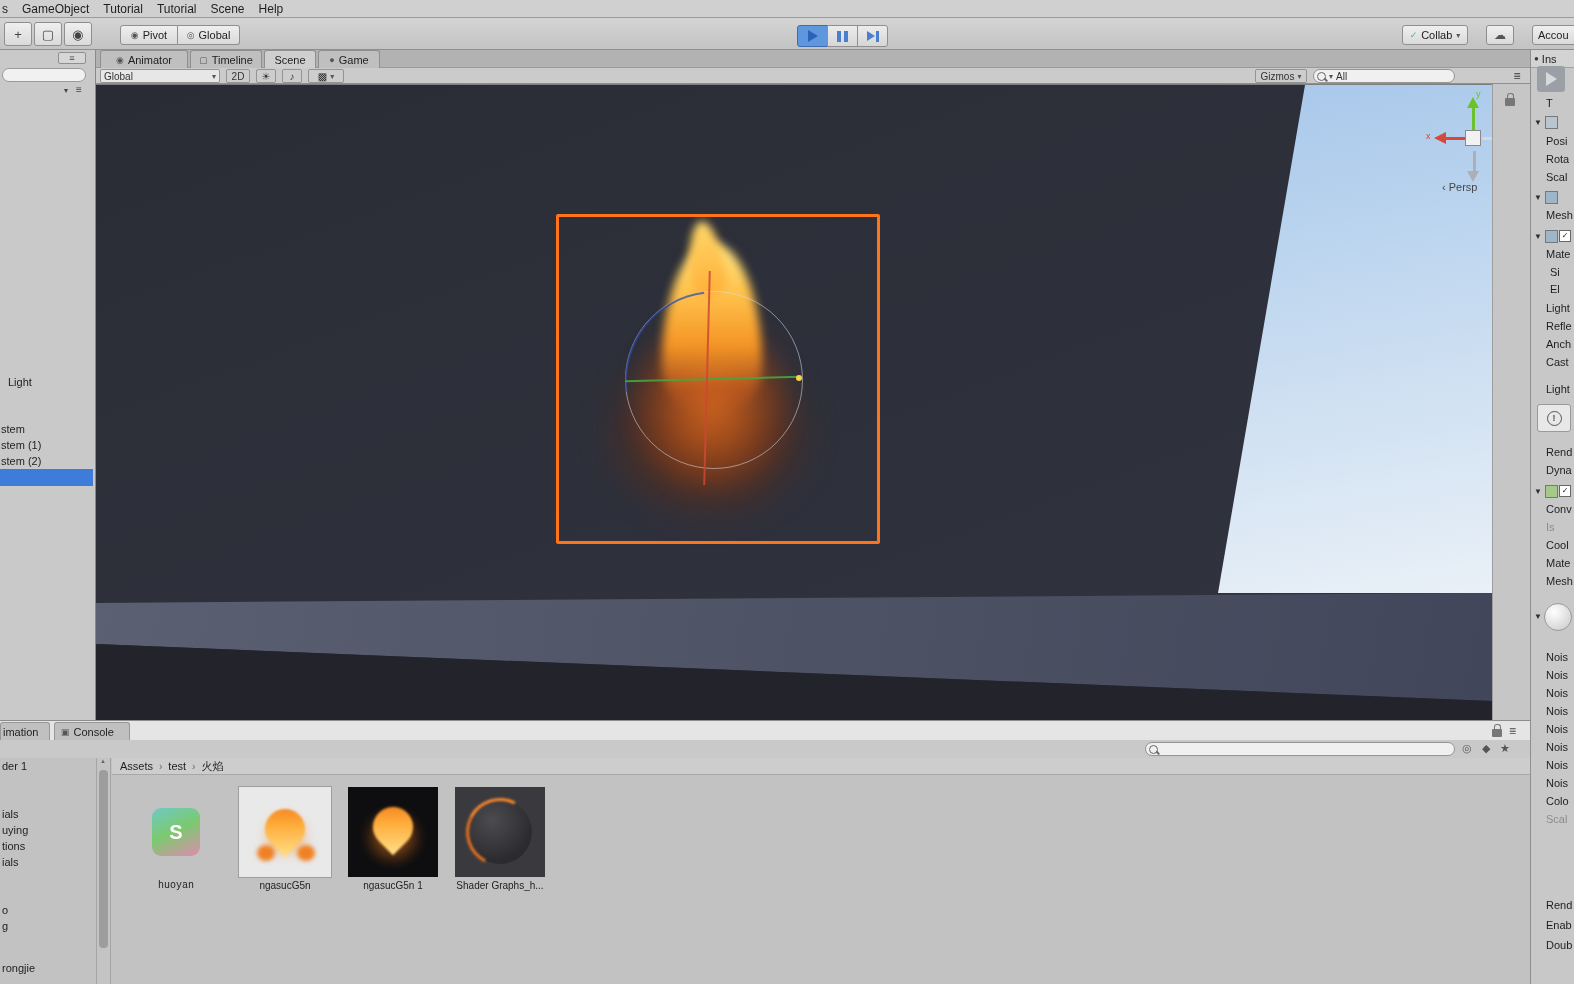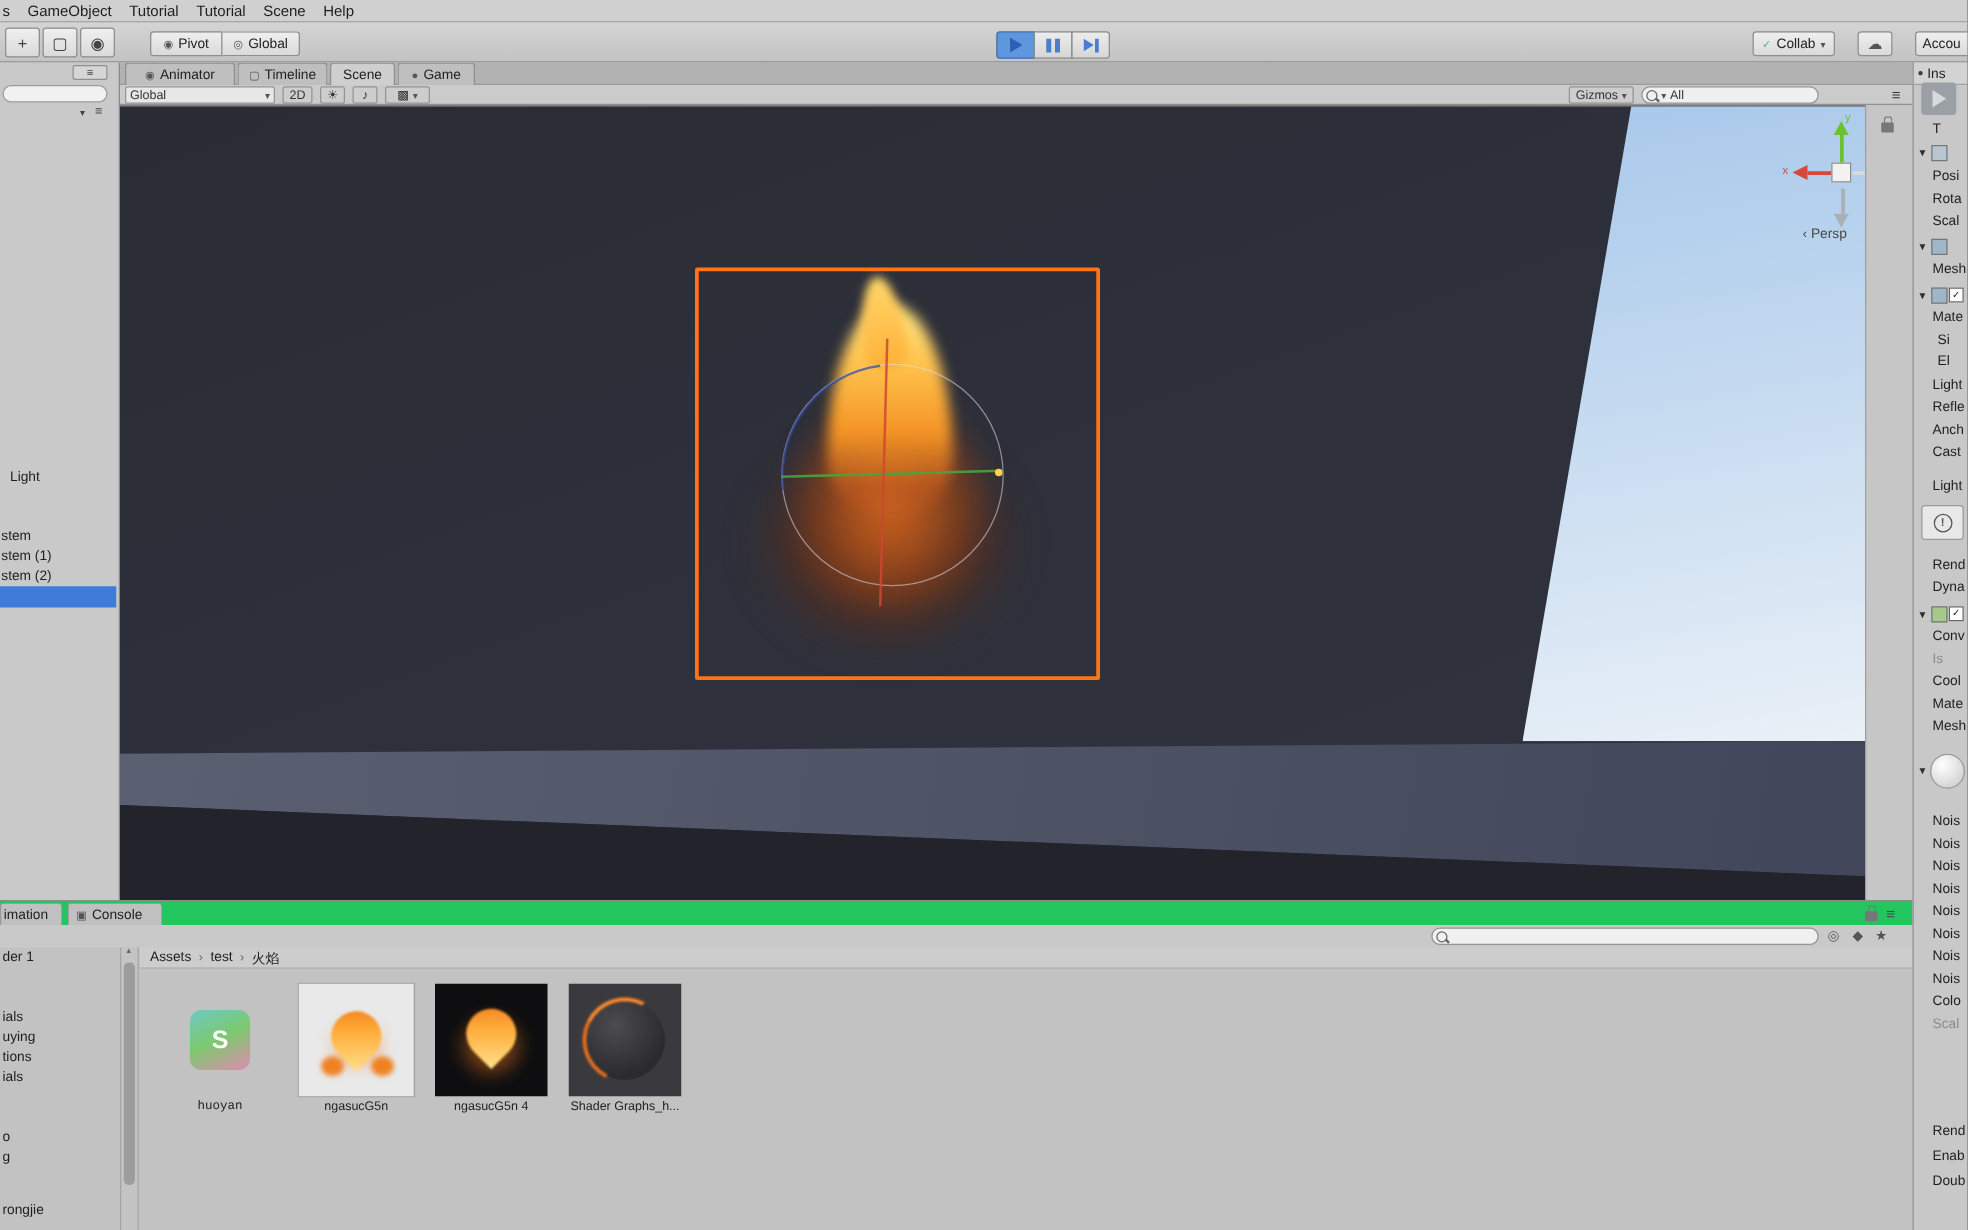--- a/index.html
+++ b/index.html
@@ -73,21 +73,21 @@
   .gdot{position:absolute;left:700px;top:290px;width:6px;height:6px;background:#ffcf4e;border-radius:50%;}
   
   .nav{position:absolute;left:1330px;top:8px;width:100px;height:104px;font-size:9px;}
   .nv{position:absolute;}
   
   .rstrip{left:1492px;top:84px;width:38px;height:636px;background:#c6c6c6;border-left:1px solid #9e9e9e;}
   .lock{width:10px;height:8px;background:#777;border-radius:1px;position:absolute;}
   .lock:before{content:'';position:absolute;top:-5px;left:1.5px;width:5px;height:5px;border:1.5px solid #777;border-bottom:none;border-radius:3px 3px 0 0;}
   
   .bottom{left:0;top:720px;width:1530px;height:264px;background:#c2c2c2;}
-  .btabs{position:absolute;left:0;top:0;width:1530px;height:20px;background:#22c55e;border-top:1px solid #8c8c8c;box-sizing:border-box;}
+  .btabs{position:absolute;left:0;top:0;width:1530px;height:20px;background:#e5e5e5;border-top:1px solid #8c8c8c;box-sizing:border-box;}
   .btab{position:absolute;top:1px;height:19px;background:#c0c0c0;border:1px solid #979797;border-bottom:none;
         border-radius:3px 3px 0 0;font-size:11px;display:flex;align-items:center;gap:4px;box-sizing:border-box;padding:0 6px;overflow:hidden;}
   .bsearchrow{position:absolute;left:0;top:20px;width:1530px;height:18px;background:#c9c9c9;}
   .bicon{position:absolute;top:2px;font-size:11px;color:#555;}
   .crumbs{position:absolute;left:112px;top:38px;width:1418px;height:17px;background:#cdcdcd;border-bottom:1px solid #a8a8a8;
         display:flex;align-items:center;gap:6px;padding-left:8px;font-size:11px;box-sizing:border-box;}
   .crumb-sep{color:#666;font-size:10px;}
   .folder{position:absolute;font-size:11px;white-space:nowrap;left:2px;}
   .vscroll{position:absolute;left:96px;top:38px;width:15px;height:226px;background:#c4c4c4;border-left:1px solid #a5a5a5;border-right:1px solid #a5a5a5;box-sizing:border-box;}
   .vthumb{position:absolute;left:2px;top:12px;width:9px;height:178px;background:#9d9d9d;border-radius:4px;}
@@ -352,21 +352,21 @@
         <span class="tear" style="left:26px;top:22px;"></span>
         <span class="lobe" style="left:18px;top:58px;"></span>
         <span class="lobe" style="left:58px;top:58px;"></span>
       </div>
       <div class="alabel" style="left:123px;top:105px;">ngasucG5n</div>
 
       <div class="thumb" style="left:236px;top:12px;width:90px;height:90px;background:#0e0e10;">
         <span class="mglow" style="left:16px;top:22px;width:58px;height:56px;background:radial-gradient(rgba(220,110,25,.85),rgba(120,50,12,0) 75%);"></span>
         <span class="tear" style="left:25px;top:20px;"></span>
       </div>
-      <div class="alabel" style="left:231px;top:105px;">ngasucG5n 4</div>
+      <div class="alabel" style="left:231px;top:105px;">ngasucG5n 1</div>
 
       <div class="thumb" style="left:343px;top:12px;width:90px;height:90px;background:#3a3a3e;">
         <span class="sphere"></span>
       </div>
       <div class="alabel" style="left:338px;top:105px;">Shader Graphs_h...</div>
     </div>
   </div>
 
   <div class="abs insp">
     <div class="itab">

